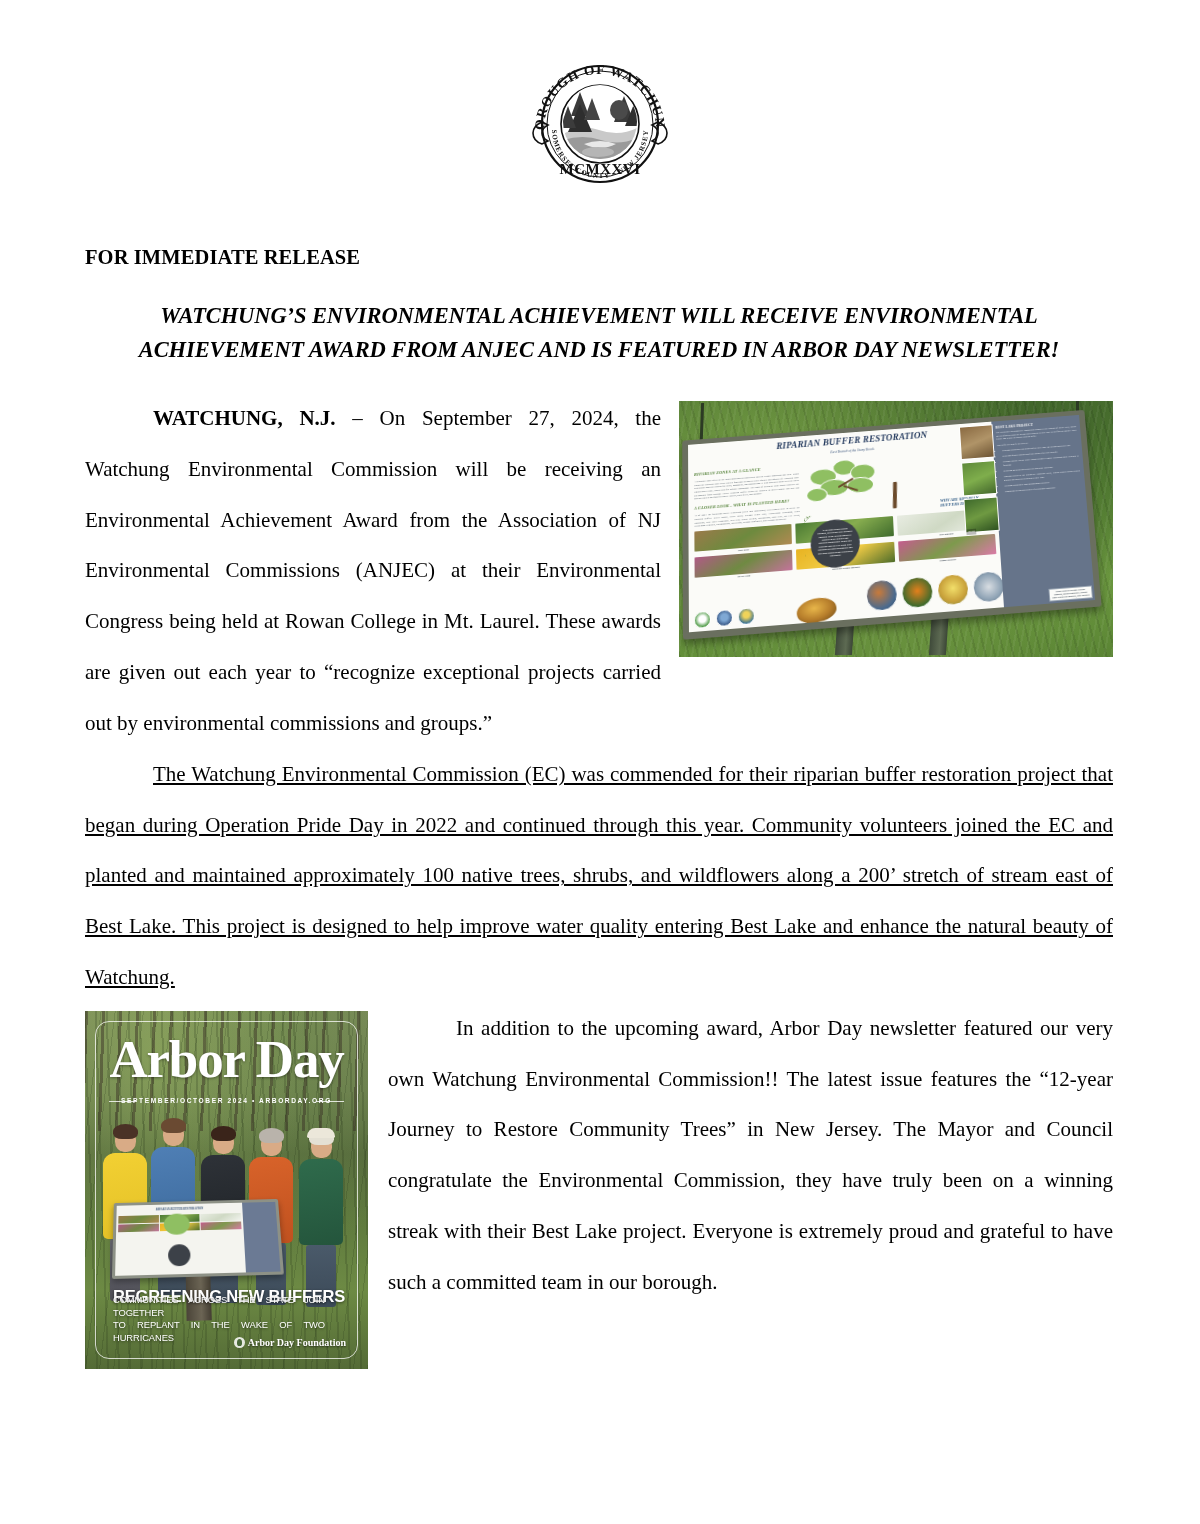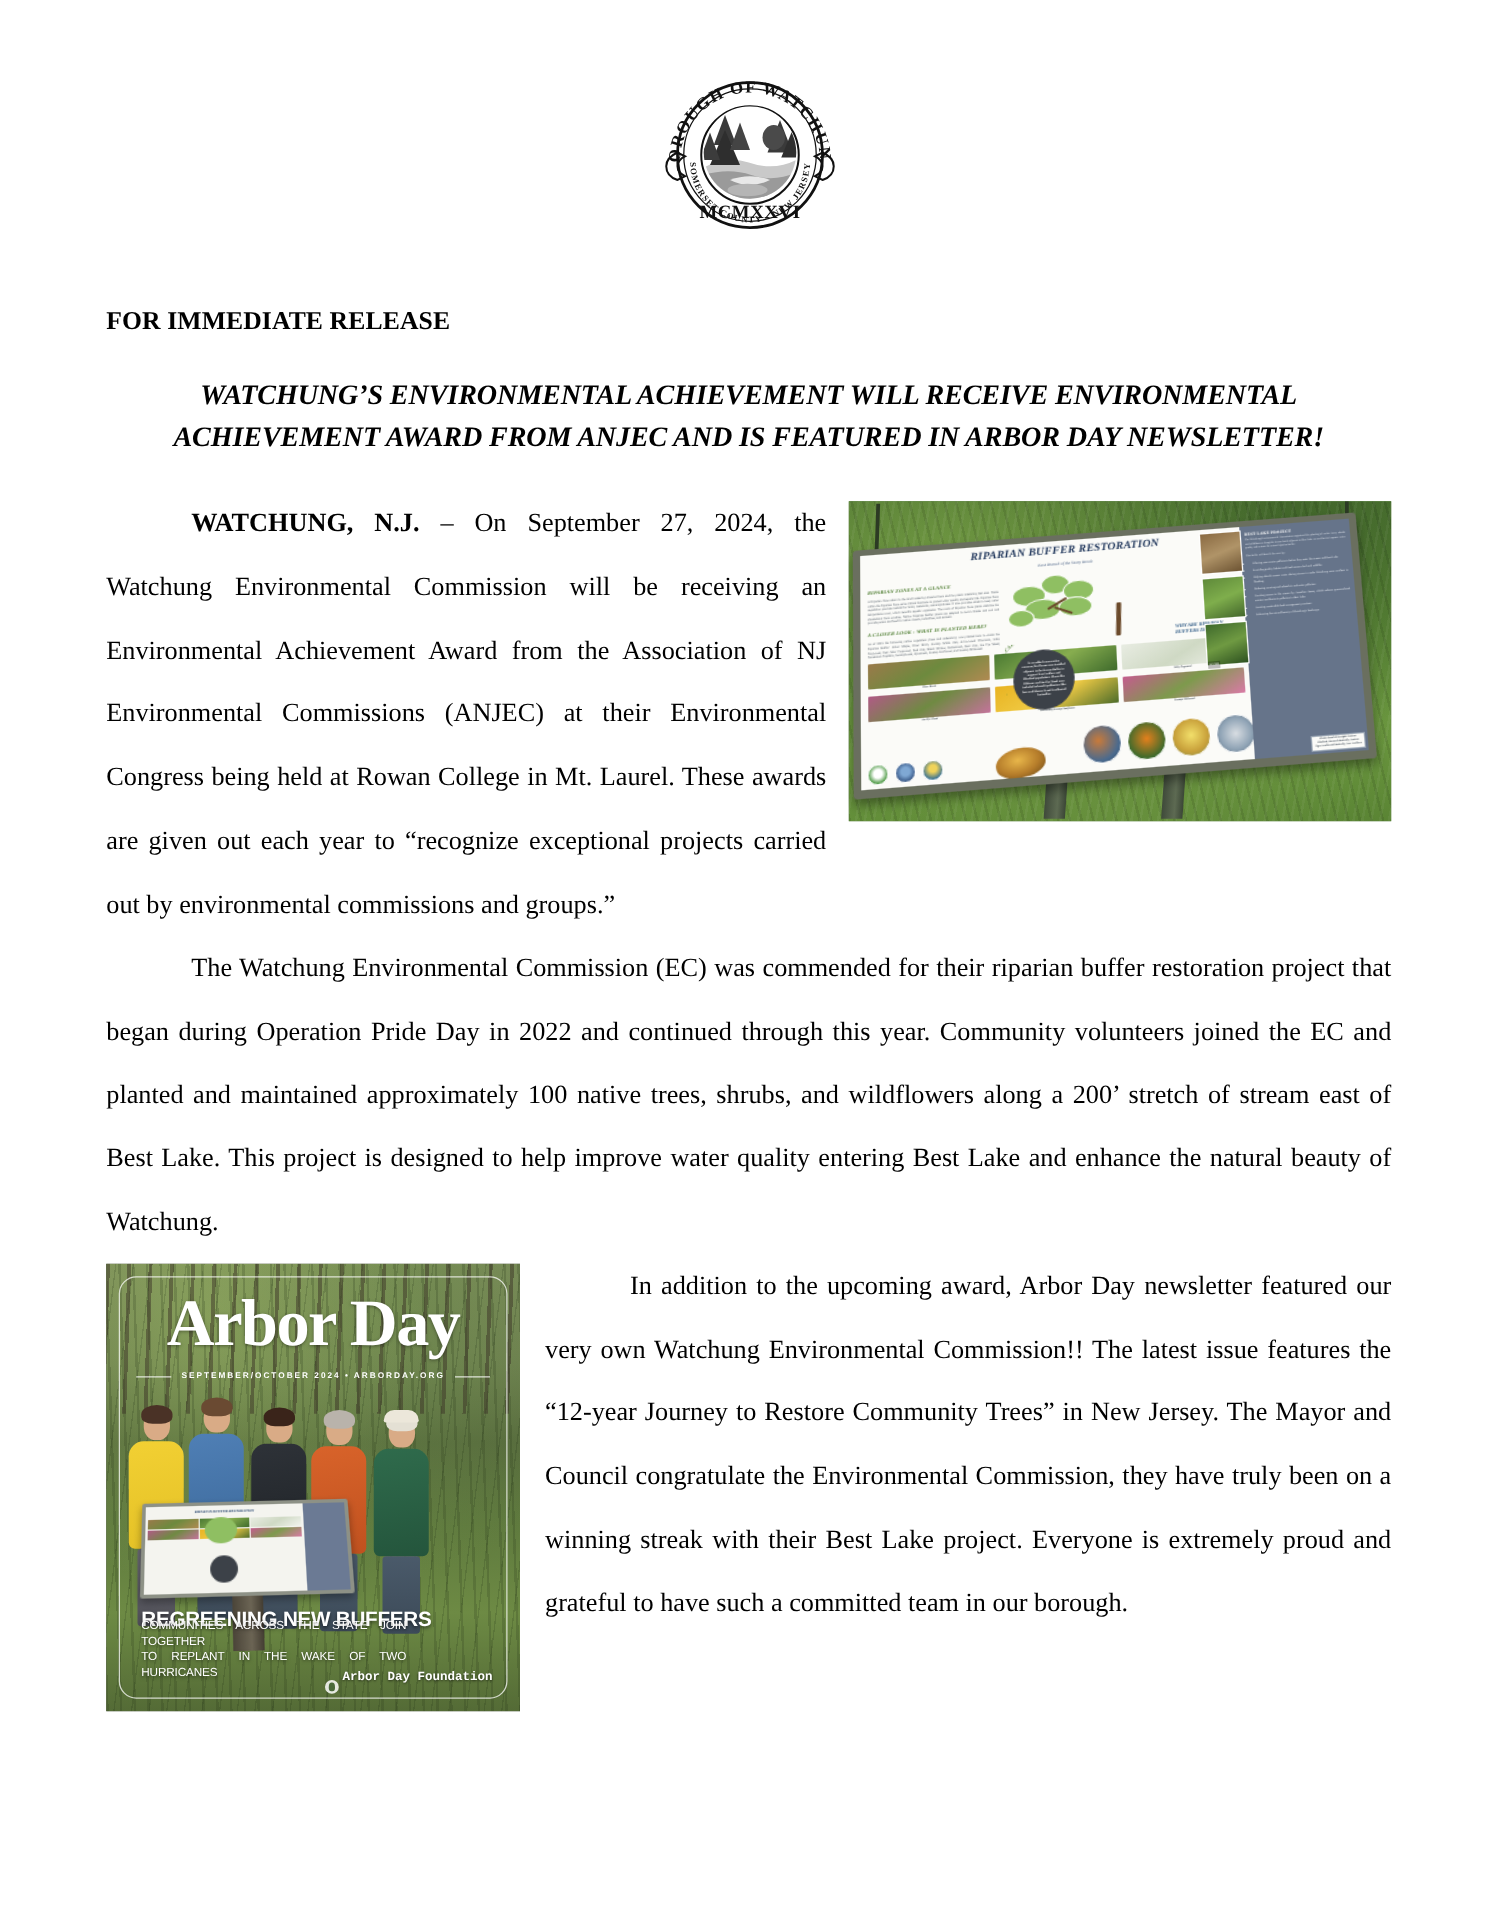--- a/index.html
+++ b/index.html
@@ -66,21 +66,21 @@
 
   .body-text {
     margin-top: 26px;
     font-size: 21px;
     line-height: 2.42;
     text-align: justify;
     text-justify: inter-word;
     hyphens: none;
   }
   .body-text p { margin: 0; }
-  .body-text p + p { margin-top: 0px; }
+  .body-text p + p { margin-top: 0px; text-decoration: underline; }
   .indent { text-indent: 68px; }
   .lead { font-weight: bold; }
 
   
   .sign-photo {
     float: right;
     width: 434px;
     height: 256px;
     margin: 8px 0 10px 18px;
     shape-outside: inset(0);
@@ -91,21 +91,20 @@
 
   
   .arbor-cover {
     float: left;
     width: 283px;
     height: 358px;
     margin: 8px 20px 12px 0;
     position: relative;
     overflow: hidden;
     background: #3d4a2e;
-    padding-left: 48px;
   }
 
   .clearfix::after { content: ""; display: block; clear: both; }
 
   
   .grass {
     position: absolute; inset: 0;
     background:
       radial-gradient(ellipse at 20% 18%, rgba(120,160,70,.75), transparent 55%),
       radial-gradient(ellipse at 78% 10%, rgba(60,95,40,.8), transparent 55%),
@@ -601,24 +600,24 @@
     font-weight: normal;
     font-size: 9.4px;
     line-height: 1.35;
     letter-spacing: -0.1px;
     text-shadow: 0 1px 3px rgba(0,0,0,.55);
   }
   .cover-logo {
     position: absolute;
     right: 22px; bottom: 14px;
     display: flex;
-    align-items: flex-end;
+    align-items: center;
     gap: 3px;
     color: #fff;
-    font-family: Liberation Mono, monospace;
+    font-family: Liberation Serif, serif;
     font-weight: bold;
     font-size: 10px;
     text-shadow: 0 1px 2px rgba(0,0,0,.6);
   }
   .cover-logo .mark {
     width: 11px; height: 11px;
     border-radius: 50%;
     background: rgba(255,255,255,.85);
     position: relative;
   }

